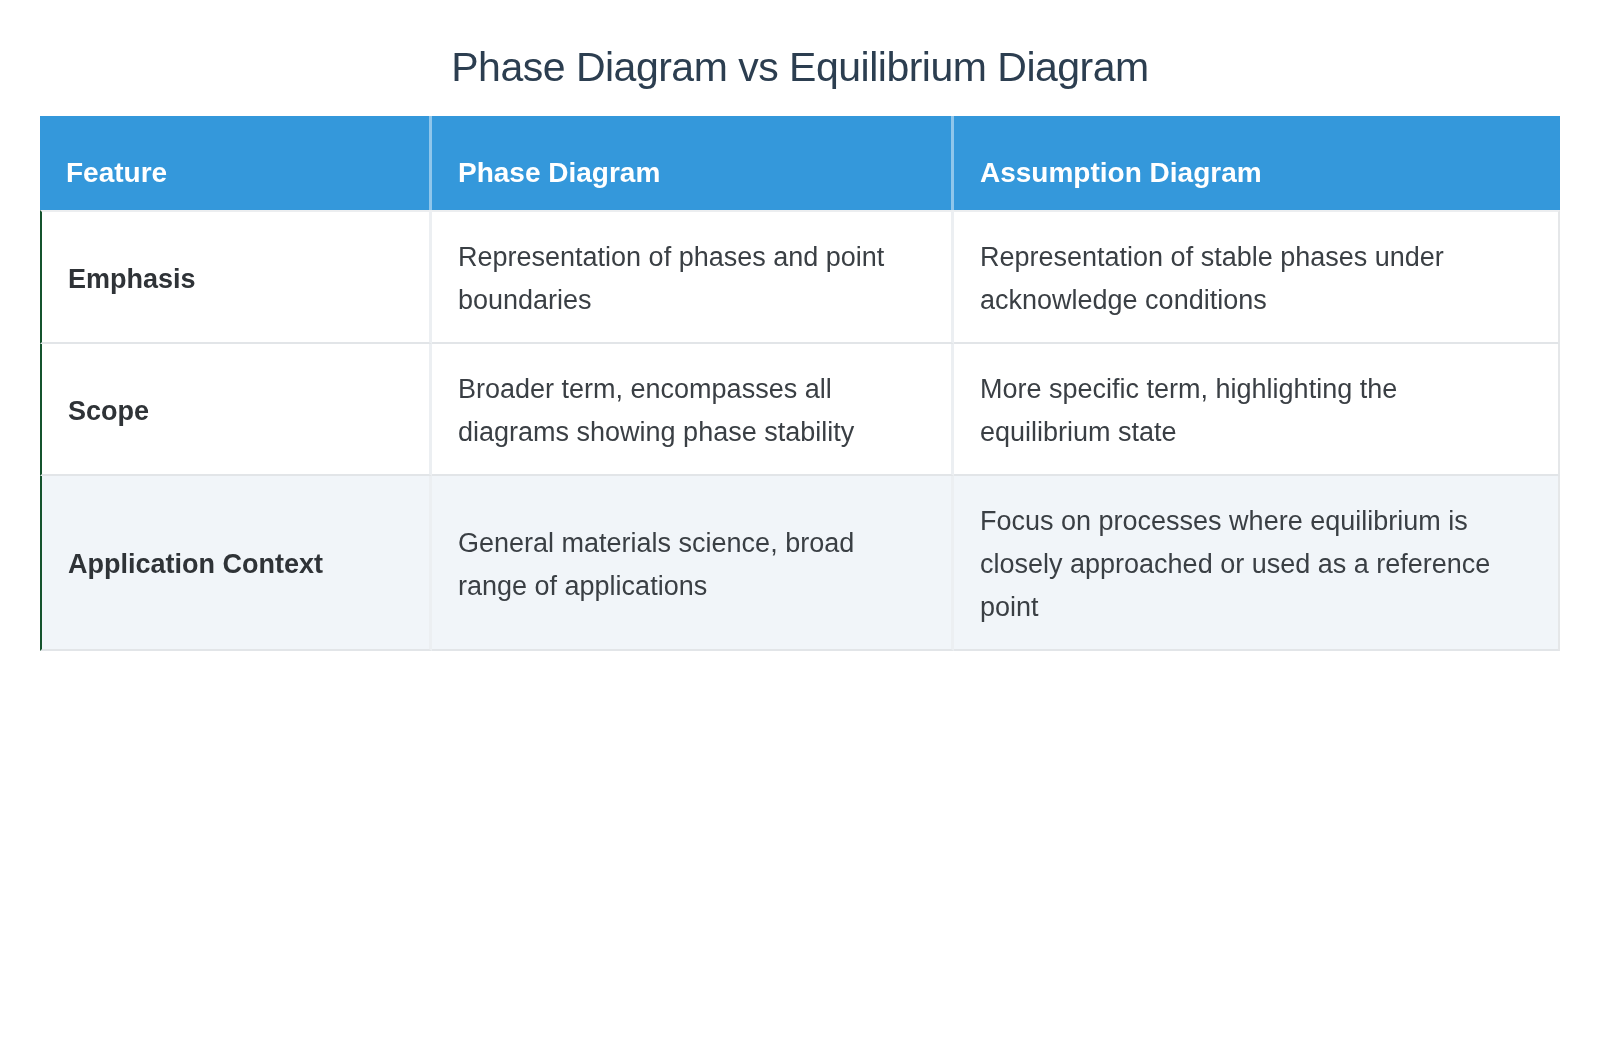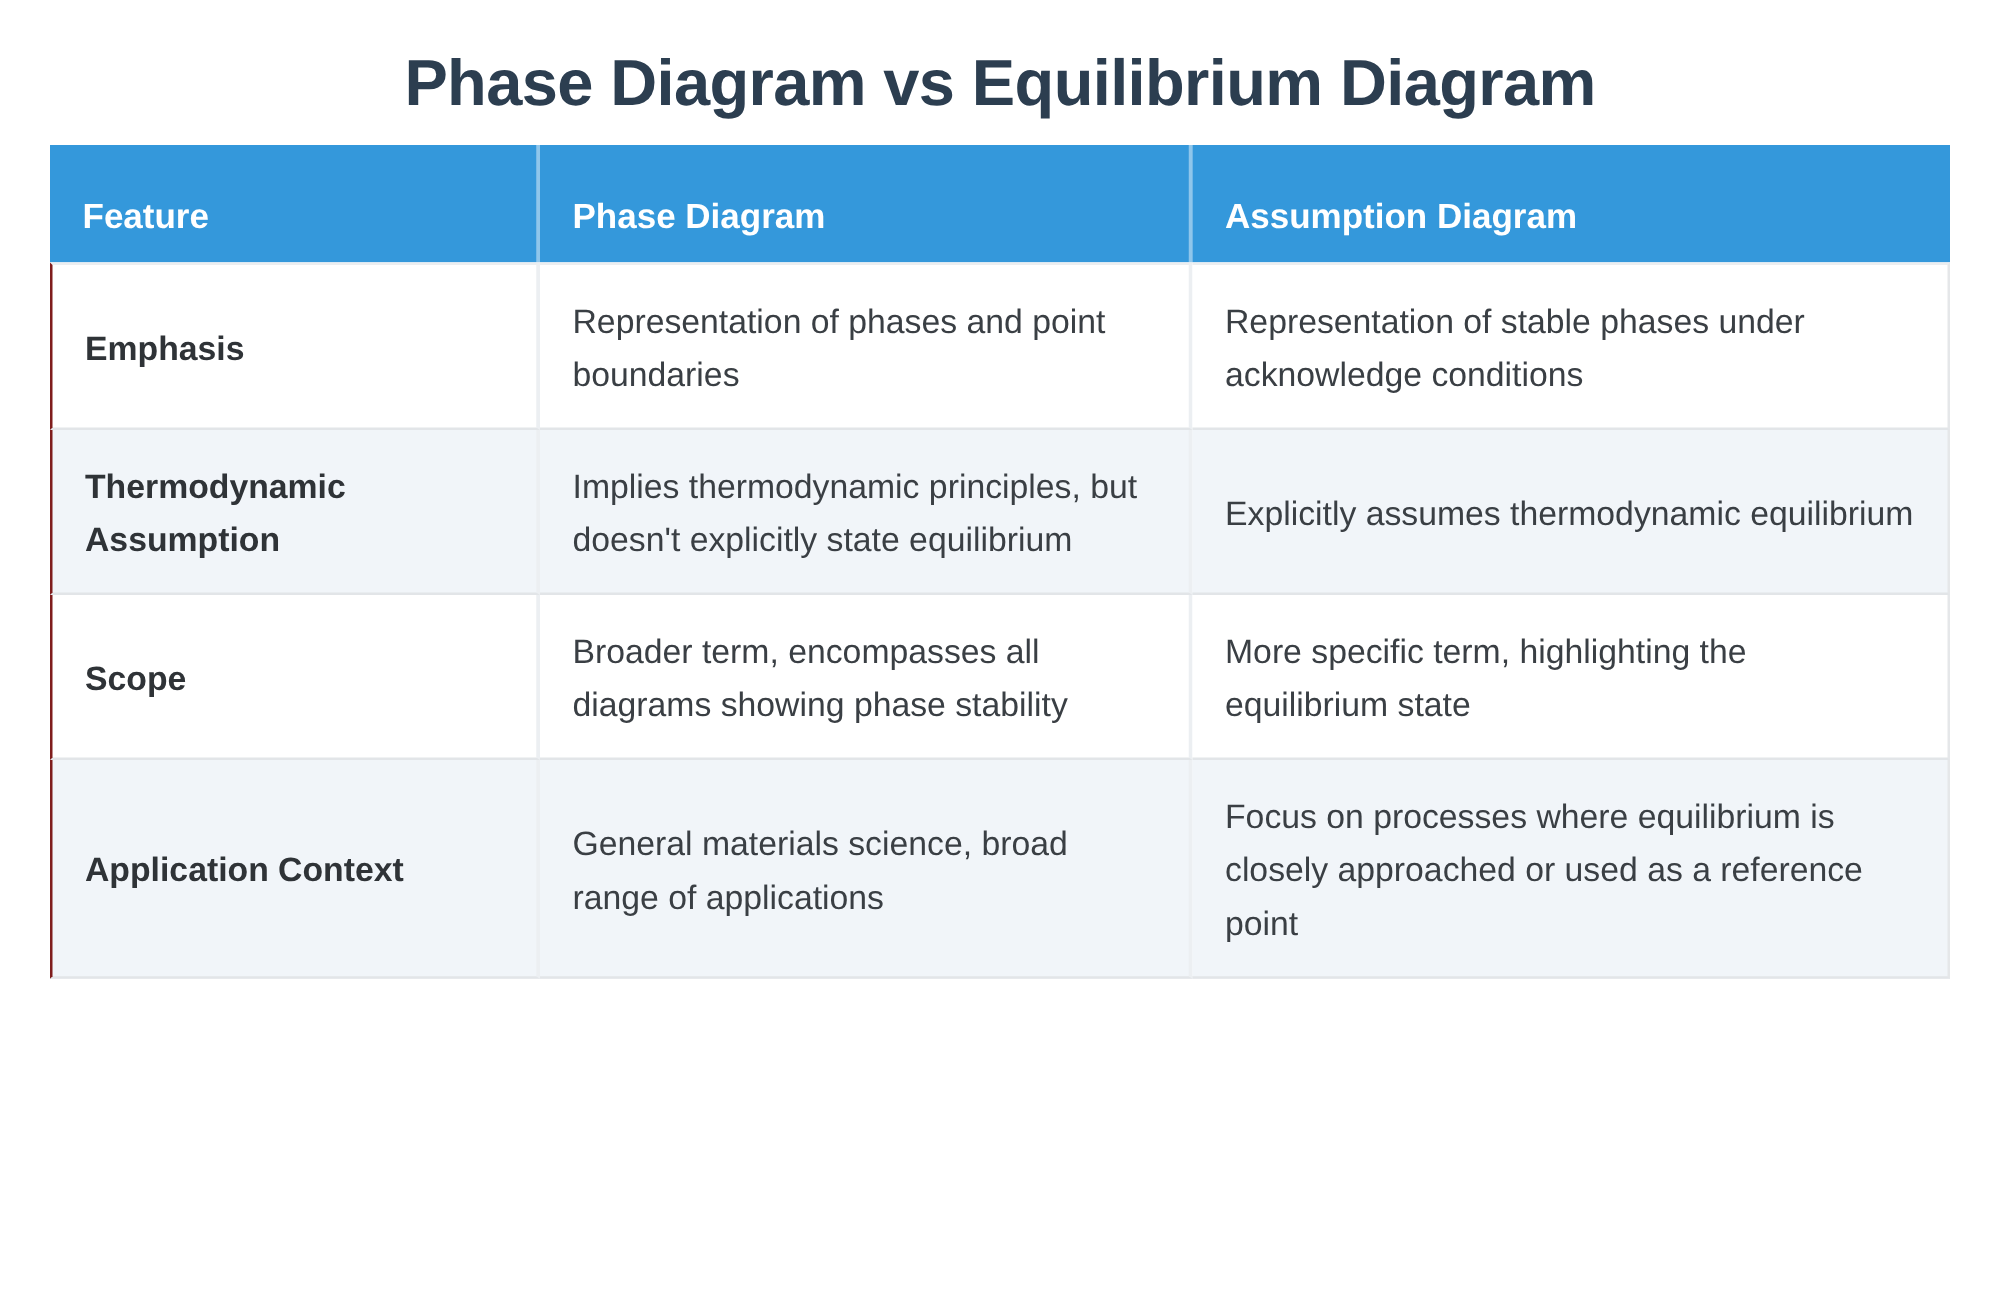--- a/index.html
+++ b/index.html
@@ -12,23 +12,23 @@
     width: 1600px;
     height: 1044px;
     box-sizing: border-box;
     padding-top: 44px;
     background: #ffffff;
     overflow: hidden;
   }
   .page-title {
     margin: 0 0 26px 0;
     text-align: center;
-    font-size: 52px;
+    font-size: 41px;
     line-height: 46px;
-    font-weight: bold;
+    font-weight: normal;
     letter-spacing: -0.5px;
     color: #2c3e50;
   }
   table.comparison {
     width: 1520px;
     margin: 12px auto;
     border-collapse: separate;
     border-spacing: 0;
     table-layout: fixed;
   }
@@ -62,21 +62,21 @@
   tbody td:not(:last-child) {
     border-right: 3px solid #eceff2;
   }
   tbody td.feature-cell {
     font-weight: bold;
     color: #2f3337;
   }
   tbody tr.alt td {
     background: #f1f5f9;
   }
-  tbody tr td:first-child  { border-left: 2px solid #7f1d1d; }
+  tbody tr td:first-child  { border-left: 2px solid #14532d; }
   tbody tr td:last-child   { border-right: 2px solid #e5e7e9; }
   tbody tr:first-child td  { border-top: 2px solid #eceef0; }
 </style>
 </head>
 <body>
 
 <div class="page">
 
   <h1 class="page-title">Phase Diagram vs Equilibrium Diagram</h1>
 
@@ -92,25 +92,20 @@
         <th>Phase Diagram</th>
         <th>Assumption Diagram</th>
       </tr>
     </thead>
     <tbody>
       <tr>
         <td class="feature-cell">Emphasis</td>
         <td>Representation of phases and point boundaries</td>
         <td>Representation of stable phases under acknowledge conditions</td>
       </tr>
-      <tr class="alt">
-        <td class="feature-cell">Thermodynamic Assumption</td>
-        <td>Implies thermodynamic principles, but doesn't explicitly state equilibrium</td>
-        <td>Explicitly assumes thermodynamic equilibrium</td>
-      </tr>
       <tr>
         <td class="feature-cell">Scope</td>
         <td>Broader term, encompasses all diagrams showing phase stability</td>
         <td>More specific term, highlighting the equilibrium state</td>
       </tr>
       <tr class="alt">
         <td class="feature-cell">Application Context</td>
         <td>General materials science, broad range of applications</td>
         <td>Focus on processes where equilibrium is closely approached or used as a reference point</td>
       </tr>

